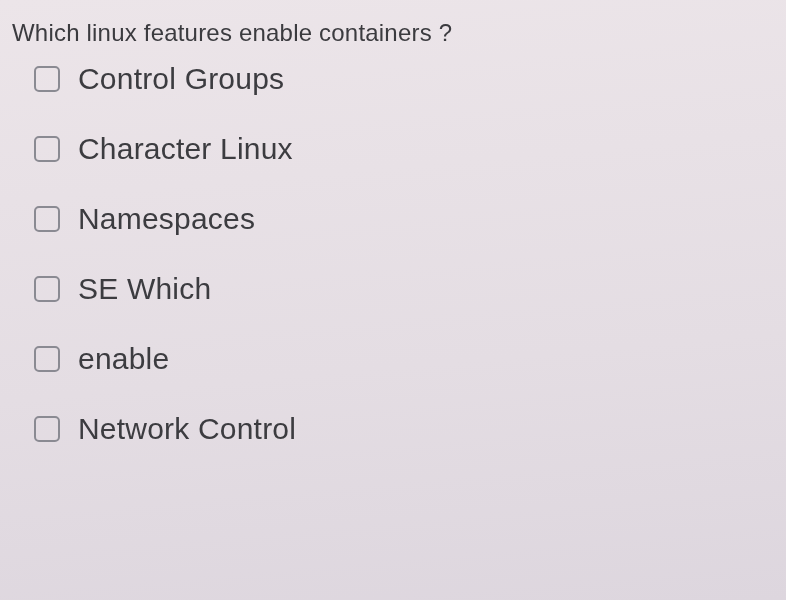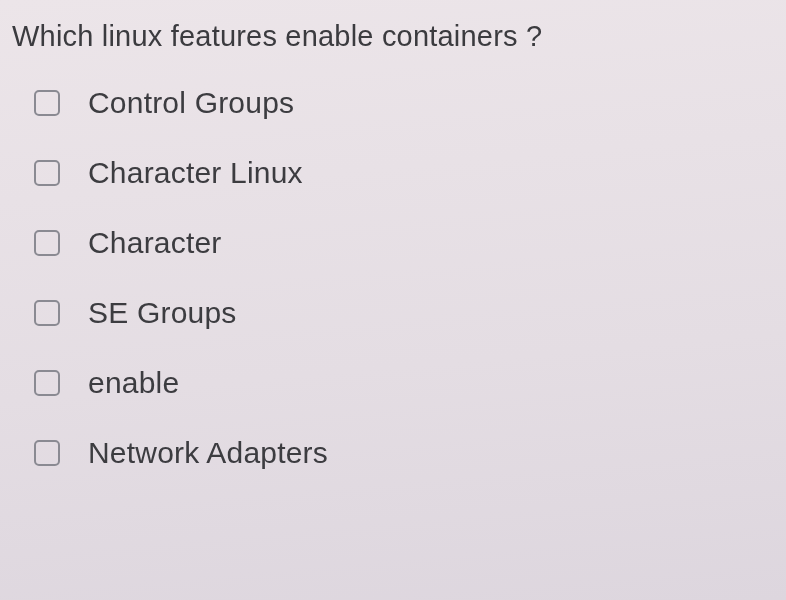--- a/index.html
+++ b/index.html
@@ -13,23 +13,23 @@
   }
   .page {
     width: 786px;
     height: 600px;
     box-sizing: border-box;
     padding: 18px 10px 10px 12px;
     background: linear-gradient(175deg, #ece5e9 0%, #e4dde3 60%, #ddd6de 100%);
     color: #3a3a3c;
   }
   .question {
-    font-size: 29px;
+    font-size: 24px;
     line-height: 1.25;
-    margin: 0 0 32px 0;
+    margin: 0 0 14px 0;
     color: #3b3b3f;
     letter-spacing: 0.2px;
   }
   .options {
     padding-left: 22px;
   }
   .option {
     display: flex;
     align-items: center;
     margin-bottom: 36px;
@@ -38,21 +38,21 @@
     width: 26px;
     height: 26px;
     border: 2px solid #8a8a92;
     border-radius: 5px;
     box-sizing: border-box;
     background: transparent;
     flex: 0 0 auto;
   }
   .opt-label {
     font-size: 30px;
-    margin-left: 28px;
+    margin-left: 18px;
     color: #3c3c40;
     letter-spacing: 0.2px;
   }
 </style>
 </head>
 <body>
 
 <div class="page">
   <div class="question">Which linux features enable containers ?</div>
 
@@ -63,32 +63,32 @@
       <span class="opt-label">Control Groups</span>
     </div>
 
     <div class="option">
       <span class="checkbox" role="checkbox" aria-checked="false"></span>
       <span class="opt-label">Character Linux</span>
     </div>
 
     <div class="option">
       <span class="checkbox" role="checkbox" aria-checked="false"></span>
-      <span class="opt-label">Character</span>
+      <span class="opt-label">Namespaces</span>
     </div>
 
     <div class="option">
       <span class="checkbox" role="checkbox" aria-checked="false"></span>
-      <span class="opt-label">SE Groups</span>
+      <span class="opt-label">SE Which</span>
     </div>
 
     <div class="option">
       <span class="checkbox" role="checkbox" aria-checked="false"></span>
       <span class="opt-label">enable</span>
     </div>
 
     <div class="option">
       <span class="checkbox" role="checkbox" aria-checked="false"></span>
-      <span class="opt-label">Network Adapters</span>
+      <span class="opt-label">Network Control</span>
     </div>
 
   </div>
 </div>
 
 </body></html>

